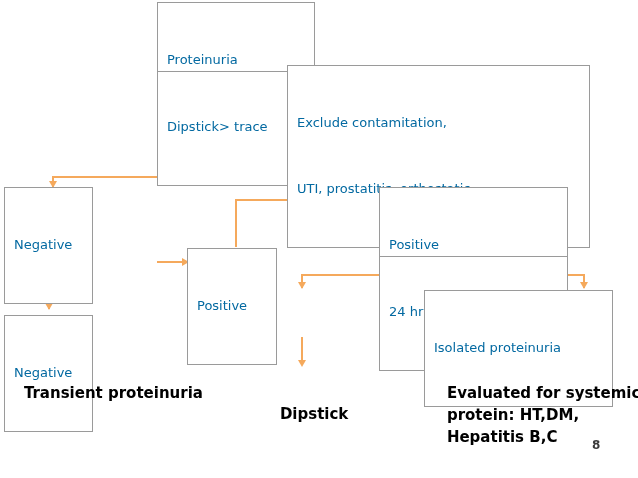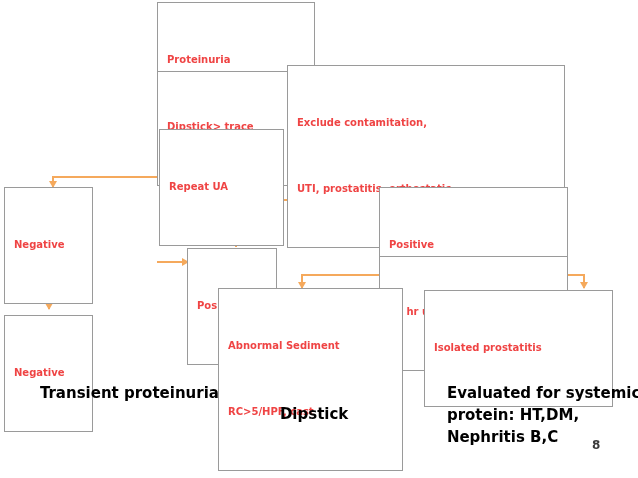--- a/index.html
+++ b/index.html
@@ -14,23 +14,23 @@
     background: #ffffff;
     font-family: "DejaVu Sans", sans-serif;
     overflow: hidden;
   }
   
   .box {
     position: absolute;
     box-sizing: border-box;
     border: 1px solid #9a9a9a;
     background: #ffffff;
-    color: #ef4444;
-    font-weight: bold;
-    font-size: 10px;
+    color: #0369a1;
+    font-weight: normal;
+    font-size: 13px;
     line-height: 22px;
     padding: 2px 7px 3px 9px;
     white-space: pre;
     letter-spacing: 0px;
   }
   .box .rowline {
     display: block;
   }
   .box.split .rowline.first {
     border-bottom: 1px solid #9a9a9a;
@@ -132,65 +132,58 @@
   <div class="arrow down" style="left:298px; top:360px;"></div>
 
   <div class="conn v" style="left:513px; top:325px; height:28px;"></div>
   <div class="arrow down" style="left:510px; top:348px;"></div>
 
   <div class="box split" style="left:157px; top:2px; width:158px;">
     <span class="rowline first">Proteinuria</span>
     <span class="rowline second">Dipstick&gt; trace</span>
   </div>
 
-  <div class="box" style="left:287px; top:65px; width:278px;">
+  <div class="box" style="left:287px; top:65px; width:303px;">
     <span class="rowline">Exclude contamitation,</span>
     <span class="rowline">UTI, prostatitis, orthostatic</span>
   </div>
 
-  <div class="box" style="left:159px; top:129px; width:125px;">
-    <span class="rowline">Repeat UA</span>
-  </div>
 
   <div class="box" style="left:4px; top:187px; width:89px;">
     <span class="rowline">Negative</span>
   </div>
 
   <div class="box split" style="left:379px; top:187px; width:189px;">
     <span class="rowline first">Positive</span>
     <span class="rowline second">24 hr urine protein</span>
   </div>
 
 
   <div class="box" style="left:187px; top:248px; width:90px;">
     <span class="rowline">Positive</span>
   </div>
 
   <div class="box" style="left:4px; top:315px; width:89px;">
     <span class="rowline">Negative</span>
   </div>
 
-  <div class="box" style="left:218px; top:288px; width:185px;">
-    <span class="rowline">Abnormal Sediment</span>
-    <span class="rowline">RC&gt;5/HPF, cast</span>
+
+  <div class="box" style="left:424px; top:290px; width:189px;">
+    <span class="rowline">Isolated proteinuria</span>
   </div>
 
-  <div class="box" style="left:424px; top:290px; width:189px;">
-    <span class="rowline">Isolated prostatitis</span>
-  </div>
-
-  <div class="plain" style="left:19px; top:360px;">
+  <div class="plain" style="left:3px; top:360px;">
     <span>Transient proteinuria</span>
   </div>
 
   <div class="plain" style="left:259px; top:381px;">
     <span>Dipstick</span>
   </div>
 
   <div class="plain" style="left:426px; top:360px;">
     <span class="rowline">Evaluated for systemic</span>
     <span class="rowline">protein: HT,DM,</span>
-    <span class="rowline">Nephritis B,C</span>
+    <span class="rowline">Hepatitis B,C</span>
   </div>
 
   <div class="pagenum" style="left:592px; top:438px;">8</div>
 
 </div>
 
 </body></html>

